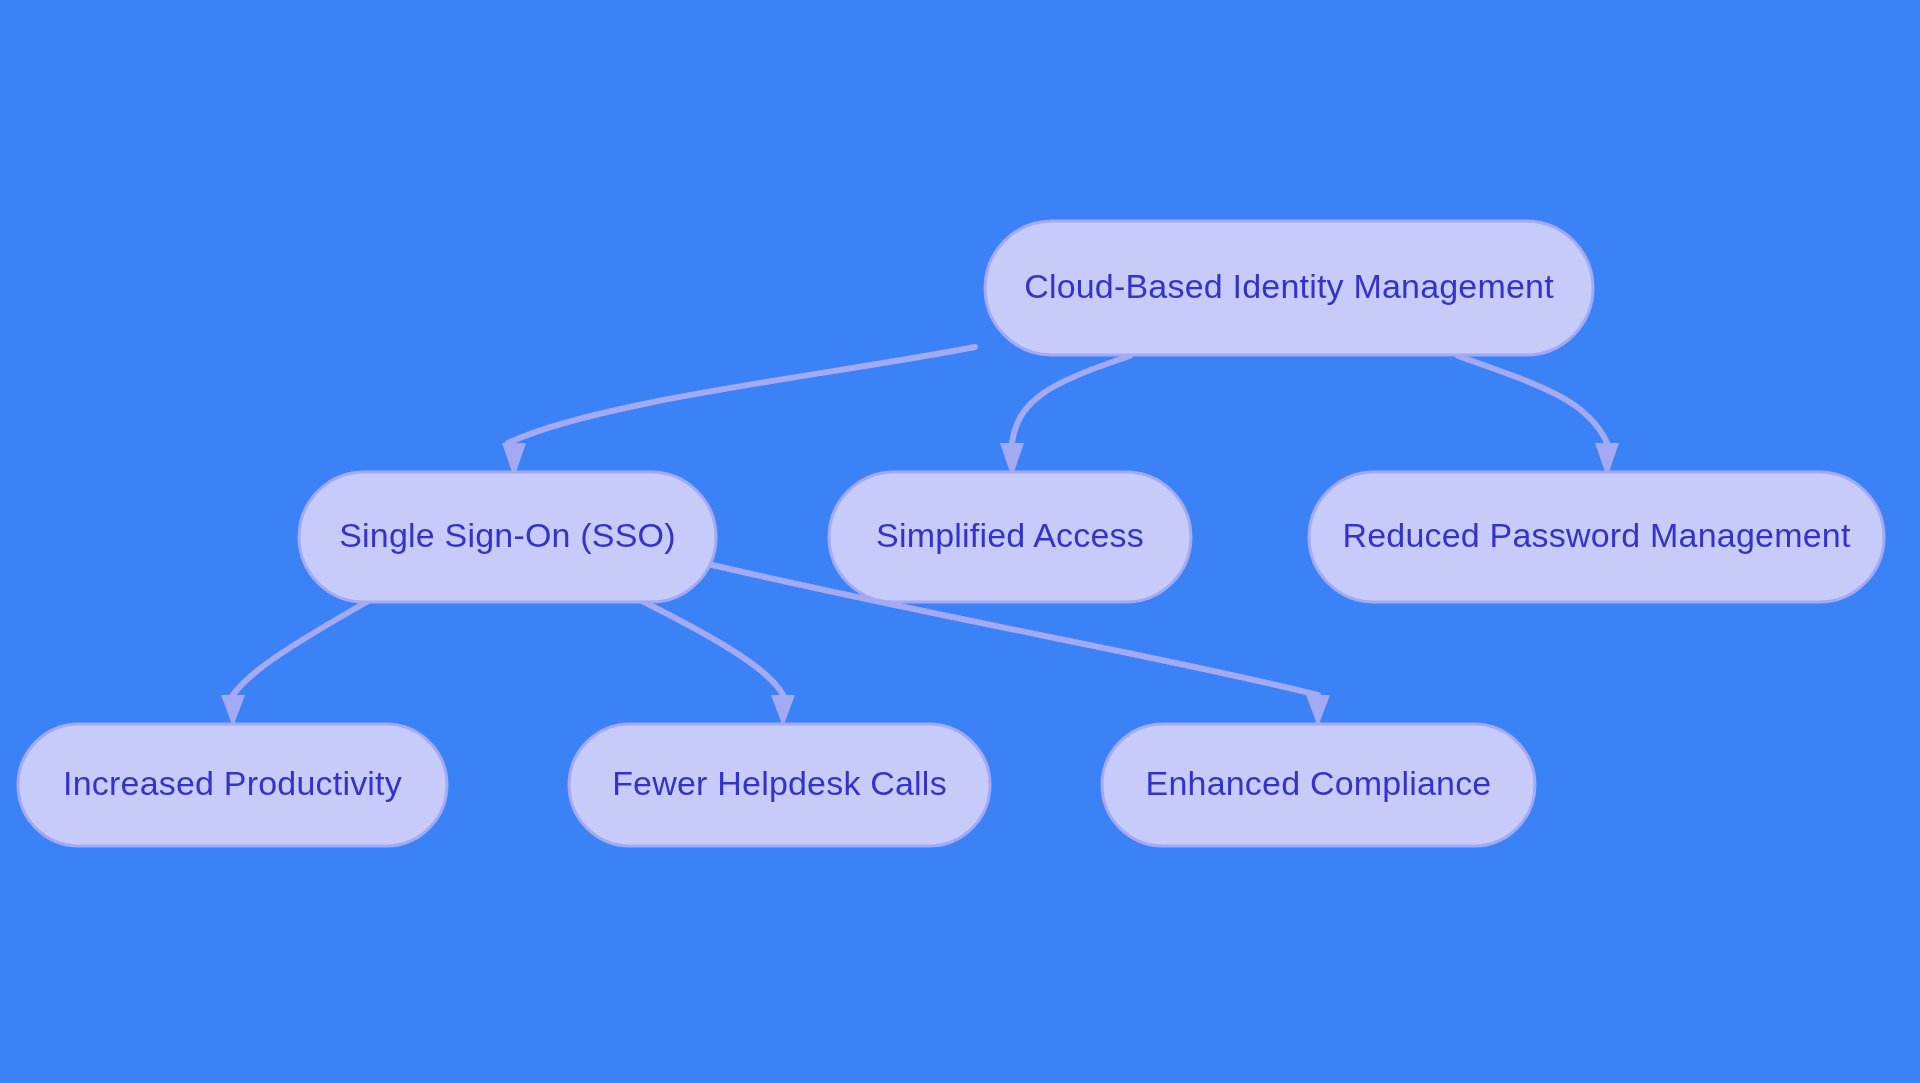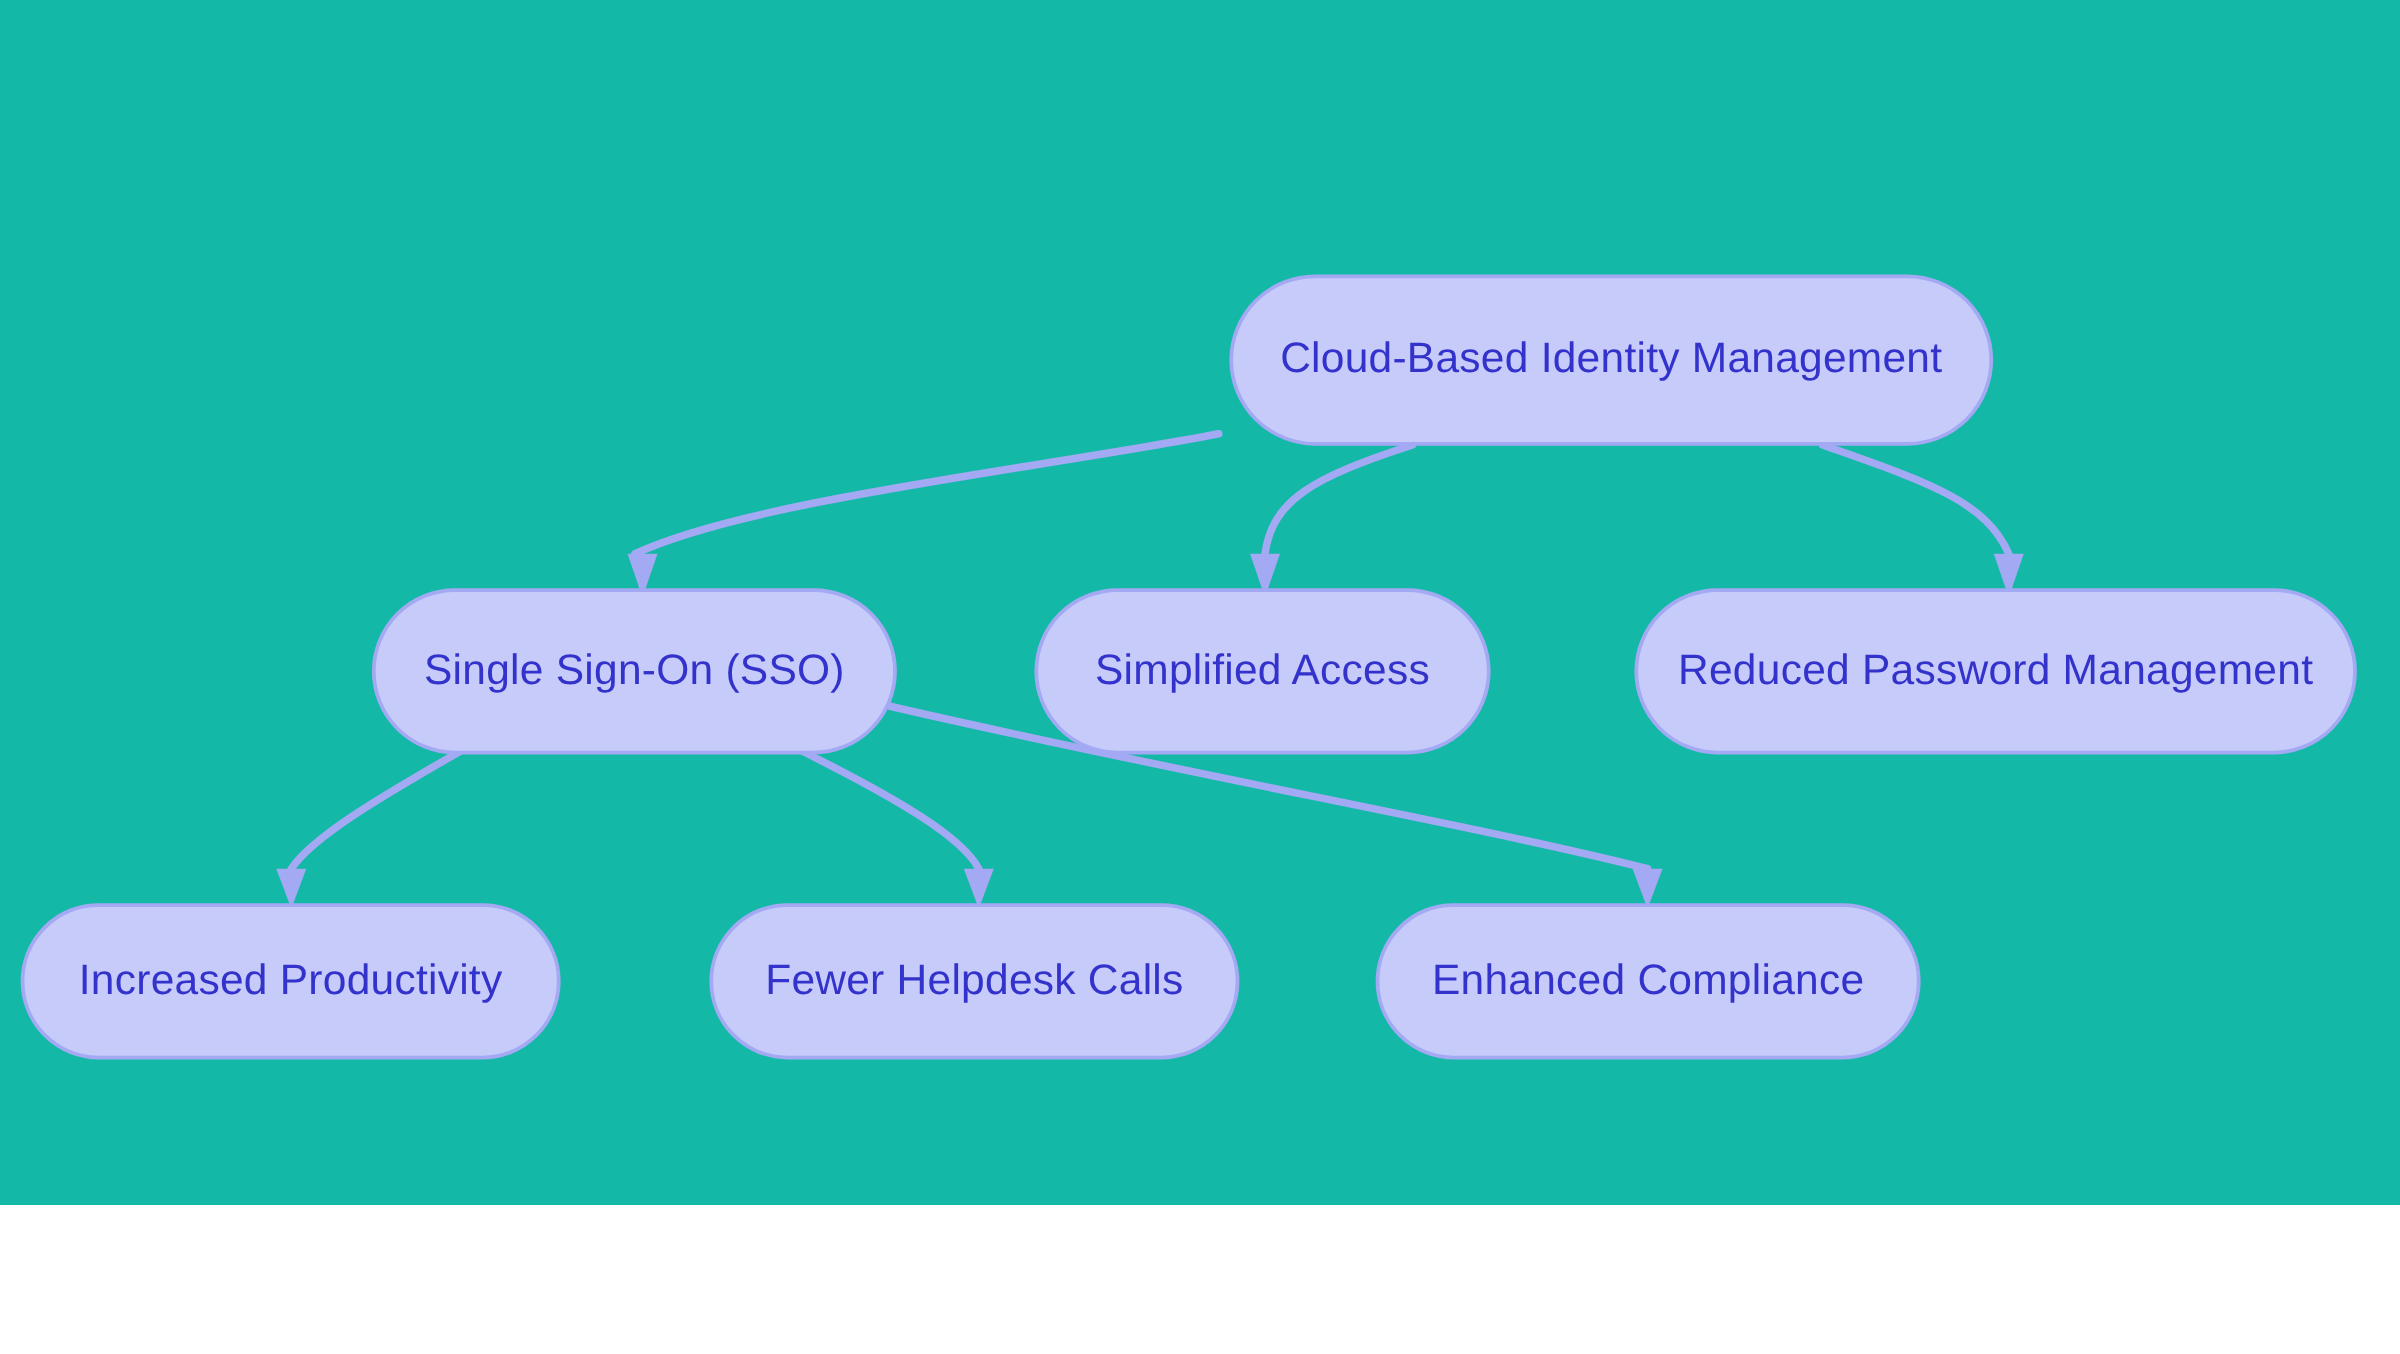--- a/index.html
+++ b/index.html
@@ -10,22 +10,22 @@
   }
   body {
     width: 1920px;
     height: 1083px;
     overflow: hidden;
     font-family: "Liberation Sans", sans-serif;
   }
   #diagram-root {
     position: relative;
     width: 1920px;
-    height: 964px;
-    background: #14b8a6;
+    height: 1083px;
+    background: #3b82f6;
   }
   #flow-svg {
     position: absolute;
     inset: 0;
     width: 1920px;
     height: 1083px;
     display: block;
   }
   .edge-path {
     fill: none;

